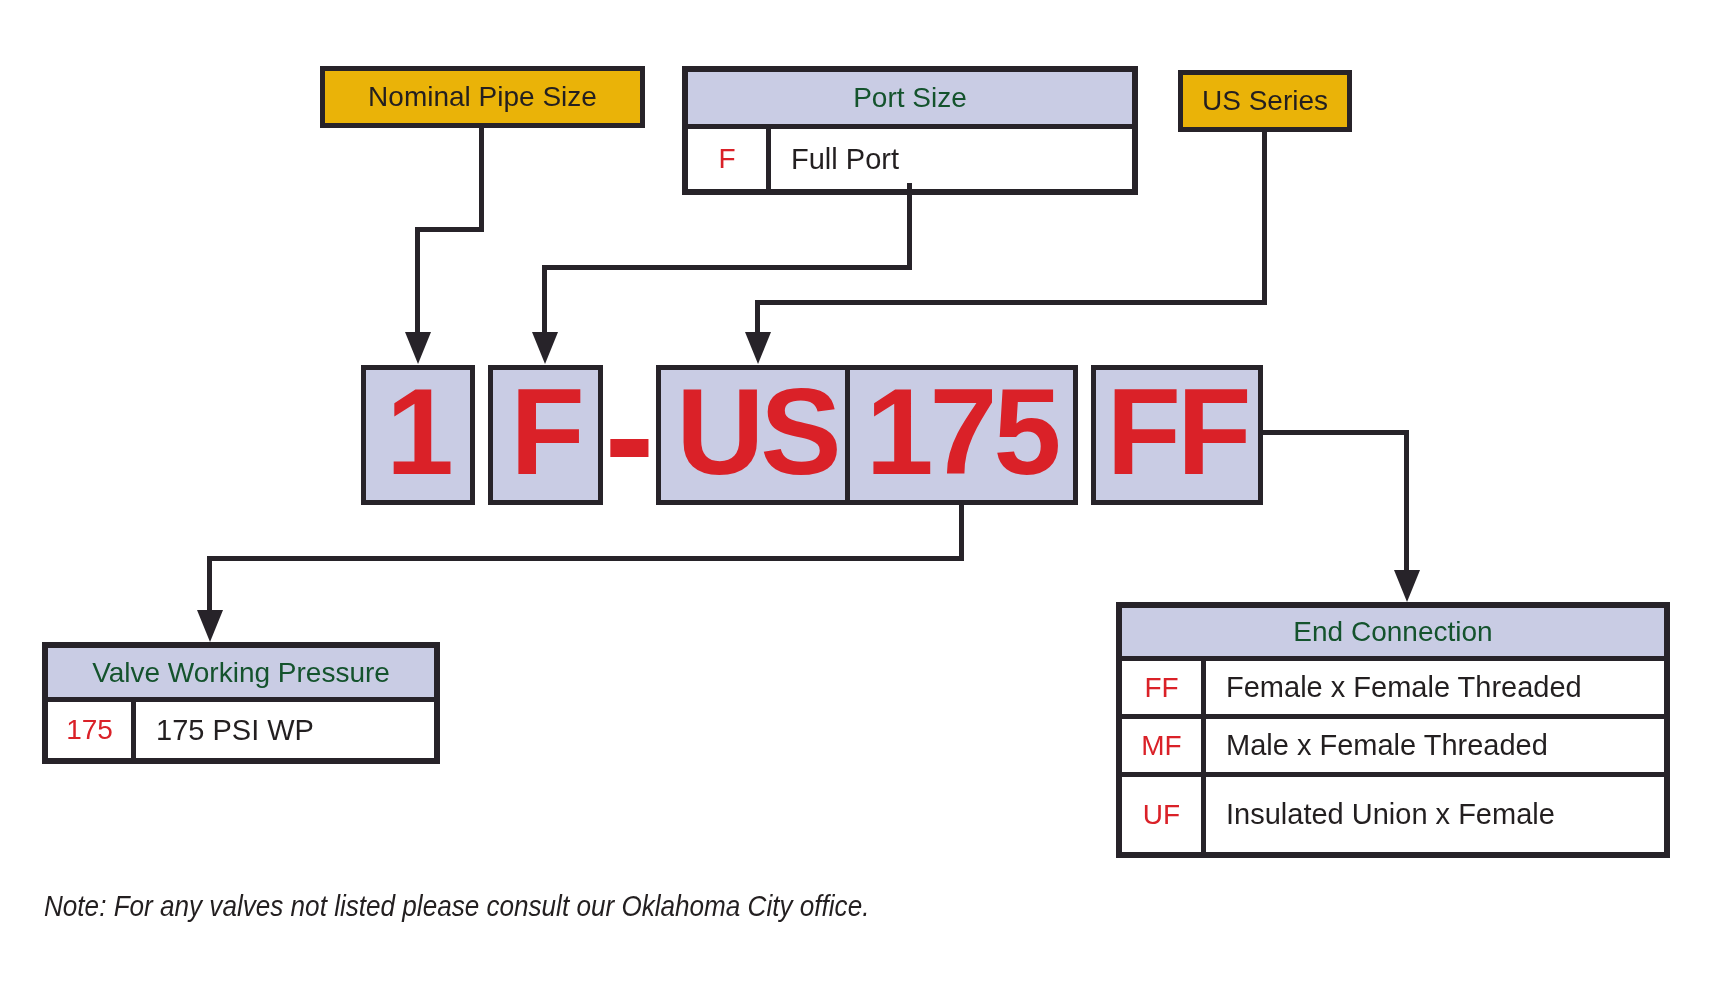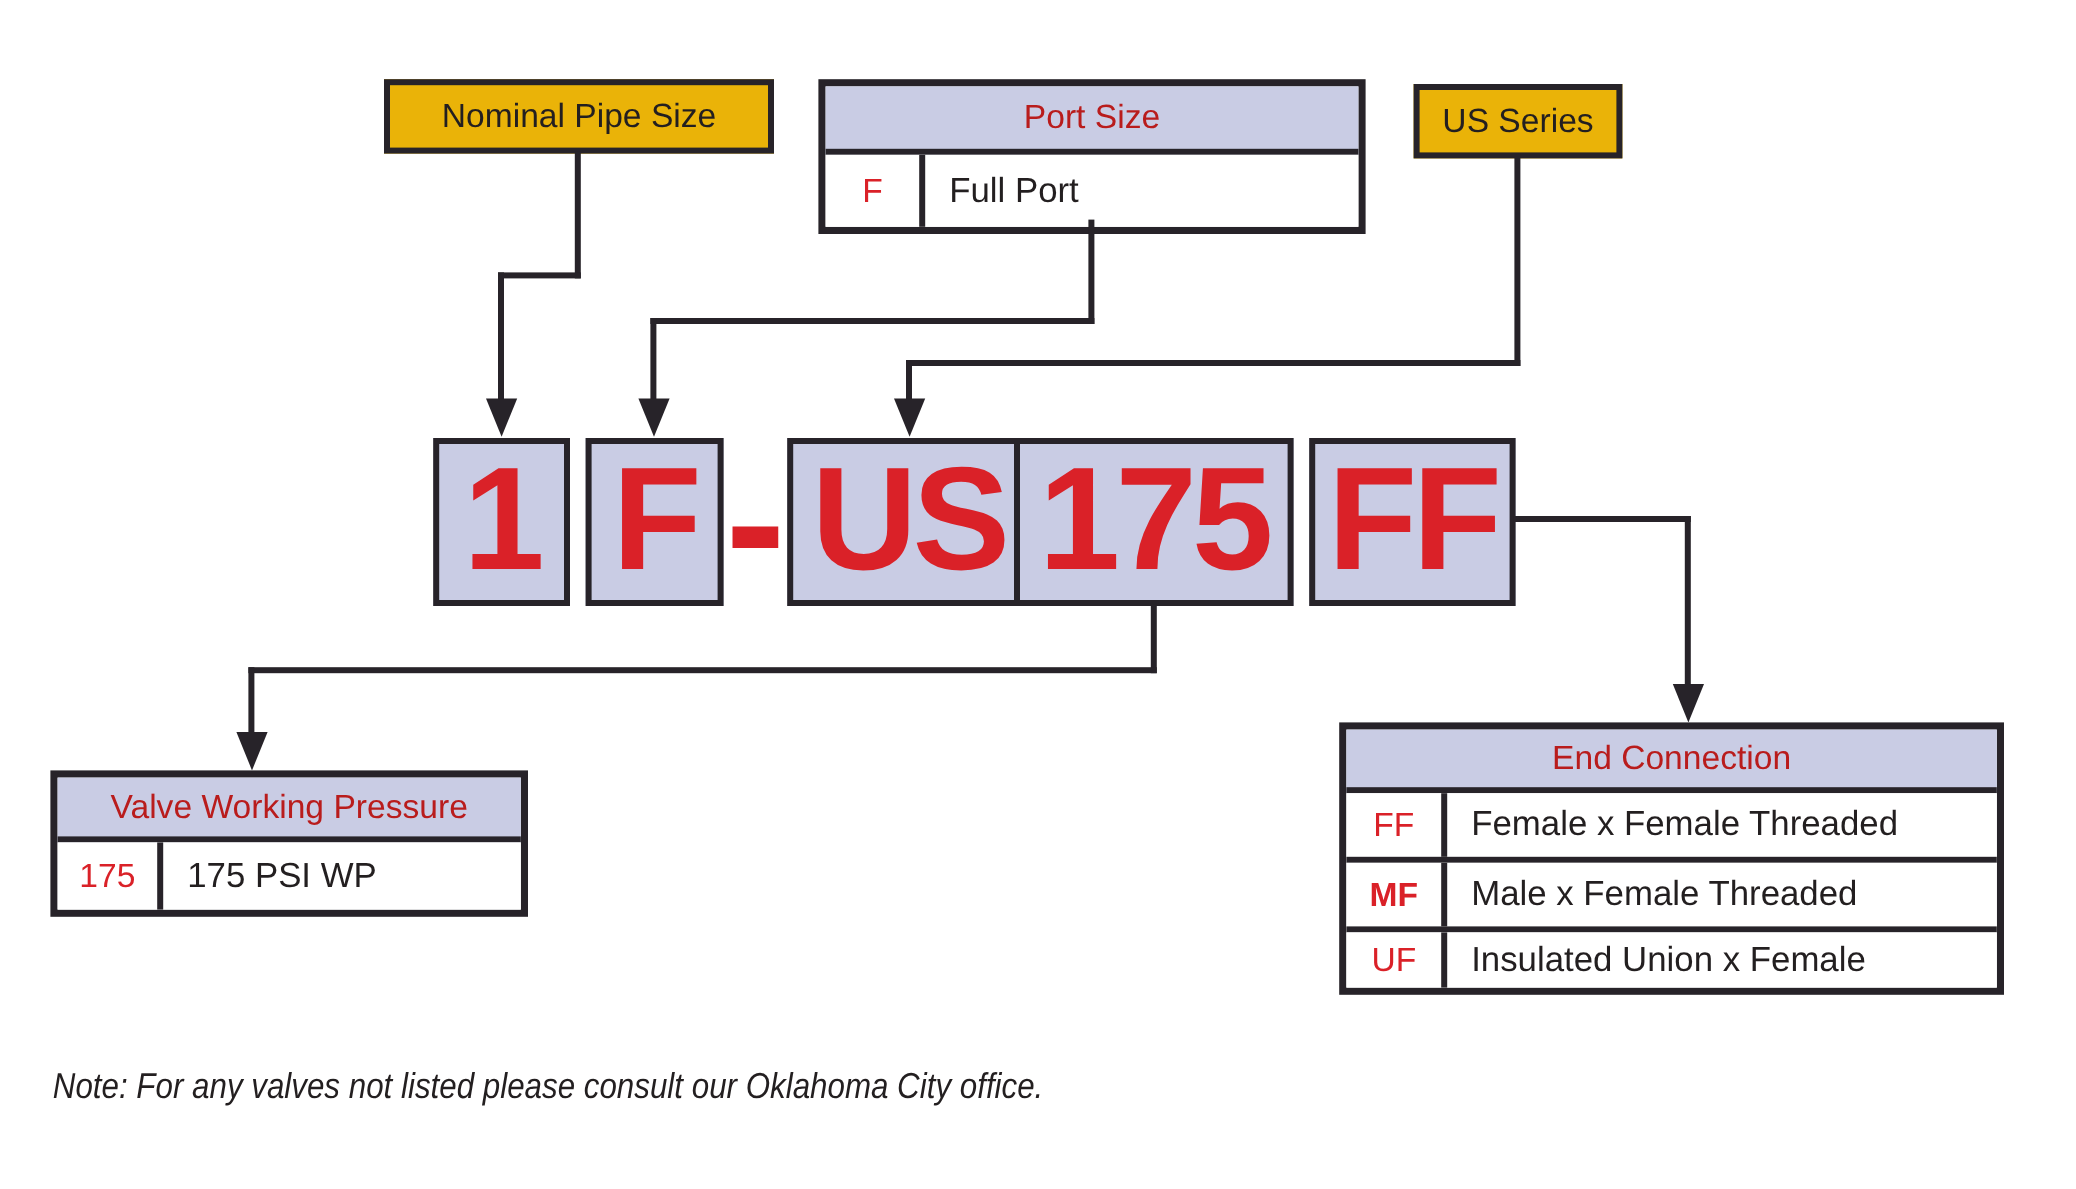--- a/index.html
+++ b/index.html
@@ -66,21 +66,21 @@
     background: #ffffff;
   }
   .tbl-hdr {
     background: #c9cce4;
     border-bottom: 5px solid #272329;
     box-sizing: border-box;
     display: flex;
     align-items: center;
     justify-content: center;
     font-size: 28px;
-    color: #b91c1c;
+    color: #14532d;
   }
   .tbl-row {
     display: flex;
     box-sizing: border-box;
     border-bottom: 5px solid #272329;
     background: #ffffff;
   }
   .tbl-row:last-child { border-bottom: none; }
   .cell-code {
     box-sizing: border-box;
@@ -215,28 +215,28 @@
     </div>
     <div class="tbl-row" style="height:58px;">
       <div class="cell-code" style="width:84px;">
         <span>FF</span>
       </div>
       <div class="cell-label">
         <span>Female x Female Threaded</span>
       </div>
     </div>
     <div class="tbl-row" style="height:58px;">
-      <div class="cell-code" style="width:84px;font-weight:bold;">
+      <div class="cell-code" style="width:84px;">
         <span>MF</span>
       </div>
       <div class="cell-label">
         <span>Male x Female Threaded</span>
       </div>
     </div>
-    <div class="tbl-row" style="height:46px;">
+    <div class="tbl-row" style="height:75px;">
       <div class="cell-code" style="width:84px;">
         <span>UF</span>
       </div>
       <div class="cell-label">
         <span>Insulated Union x Female</span>
       </div>
     </div>
   </div>
 
   <div class="note">Note: For any valves not listed please consult our Oklahoma City office.</div>

